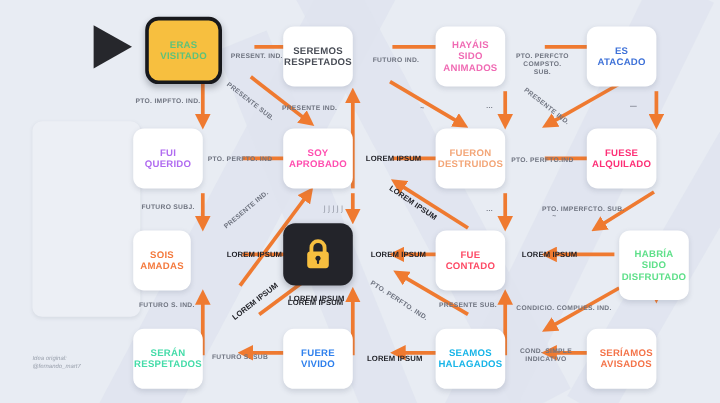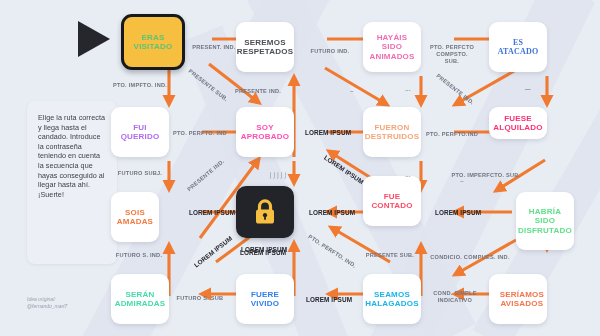--- a/index.html
+++ b/index.html
@@ -154,81 +154,80 @@
 
       <line x1="259" y1="294" x2="203" y2="294"></line>
       <line x1="386" y1="294" x2="330" y2="294"></line>
       <line x1="512" y1="294" x2="456" y2="294"></line>
     </g>
   </svg>
 
   <div class="bannerhead"></div>
 
   <div class="infocard">
-    <div class="ibody">Elige la ruta correcta y llega hasta el candado. Introduce la contraseña teniendo en cuenta la secuencia que hayas conseguido al llegar hasta ahí. ¡Suerte!</div>
   </div>
 
   <div class="credit">Idea original:
 @fernando_mart7</div>
 
   <div id="nodes-layer">
       <div class="node start" style="left: 121px; top: 14px; width: 58px; height: 50px;">
         <span class="lbl" style="color: rgb(94, 194, 122);">ERAS
 VISITADO</span>
       </div>
       <div class="node" style="left: 236px; top: 22px; width: 58px; height: 50px;">
         <span class="lbl" style="color: rgb(74, 78, 87);">SEREMOS
 RESPETADOS</span>
       </div>
       <div class="node" style="left: 363px; top: 22px; width: 58px; height: 50px;">
         <span class="lbl" style="color: rgb(240, 107, 180);">HAYÁIS SIDO
 ANIMADOS</span>
       </div>
       <div class="node" style="left: 489px; top: 22px; width: 58px; height: 50px;">
-        <span class="lbl" style="color: rgb(63, 114, 216); font-family: Liberation Serif, serif;">ES ATACADO</span>
+        <span class="lbl" style="color: rgb(63, 114, 216);">ES ATACADO</span>
       </div>
       <div class="node" style="left: 111px; top: 107px; width: 58px; height: 50px;">
         <span class="lbl" style="color: rgb(176, 107, 240);">FUI
 QUERIDO</span>
       </div>
       <div class="node" style="left: 236px; top: 107px; width: 58px; height: 50px;">
         <span class="lbl" style="color: rgb(255, 79, 176);">SOY
 APROBADO</span>
       </div>
       <div class="node" style="left: 363px; top: 107px; width: 58px; height: 50px;">
         <span class="lbl" style="color: rgb(243, 166, 120);">FUERON
 DESTRUIDOS</span>
       </div>
-      <div class="node" style="left: 489px; top: 107px; width: 58px; height: 32px;">
+      <div class="node" style="left: 489px; top: 107px; width: 58px; height: 50px;">
         <span class="lbl" style="color: rgb(253, 47, 118);">FUESE
 ALQUILADO</span>
       </div>
       <div class="node" style="left: 111px; top: 192px; width: 48px; height: 50px;">
         <span class="lbl" style="color: rgb(244, 122, 62);">SOIS
 AMADAS</span>
       </div>
       <div class="node lock" style="left: 236px; top: 186px; width: 58px; height: 52px;">
         <svg width="26" height="28" viewBox="0 0 26 28">
           <path d="M7.5 12 V8.4 a5.5 5.5 0 0 1 11 0 V12" fill="none" stroke="#f7bf3f" stroke-width="3.2" stroke-linecap="round"></path>
           <rect x="4" y="11.5" width="18" height="14" rx="2.6" fill="#f7bf3f"></rect>
           <circle cx="13" cy="17.2" r="2.1" fill="#23242a"></circle>
           <rect x="12.1" y="17.6" width="1.8" height="4.4" rx=".9" fill="#23242a"></rect>
         </svg>
       </div>
-      <div class="node" style="left: 363px; top: 176px; width: 58px; height: 50px;">
+      <div class="node" style="left: 363px; top: 192px; width: 58px; height: 50px;">
         <span class="lbl" style="color: rgb(253, 75, 102);">FUE
 CONTADO</span>
       </div>
       <div class="node" style="left: 478px; top: 192px; width: 58px; height: 58px; margin-left: 38px;">
         <span class="lbl" style="color: rgb(95, 224, 138);">HABRÍA SIDO
 DISFRUTADO</span>
       </div>
       <div class="node" style="left: 111px; top: 274px; width: 58px; height: 50px;">
         <span class="lbl" style="color: rgb(69, 220, 169);">SERÁN
-ADMIRADAS</span>
+RESPETADOS</span>
       </div>
       <div class="node" style="left: 236px; top: 274px; width: 58px; height: 50px;">
         <span class="lbl" style="color: rgb(47, 128, 237);">FUERE
 VIVIDO</span>
       </div>
       <div class="node" style="left: 363px; top: 274px; width: 58px; height: 50px;">
         <span class="lbl" style="color: rgb(24, 181, 232);">SEAMOS
 HALAGADOS</span>
       </div>
       <div class="node" style="left: 489px; top: 274px; width: 58px; height: 50px; justify-content: flex-end;">

